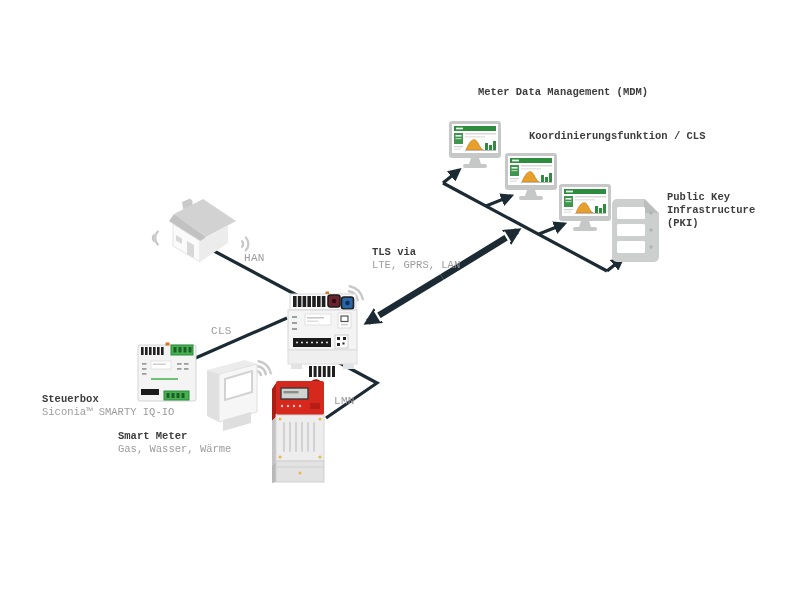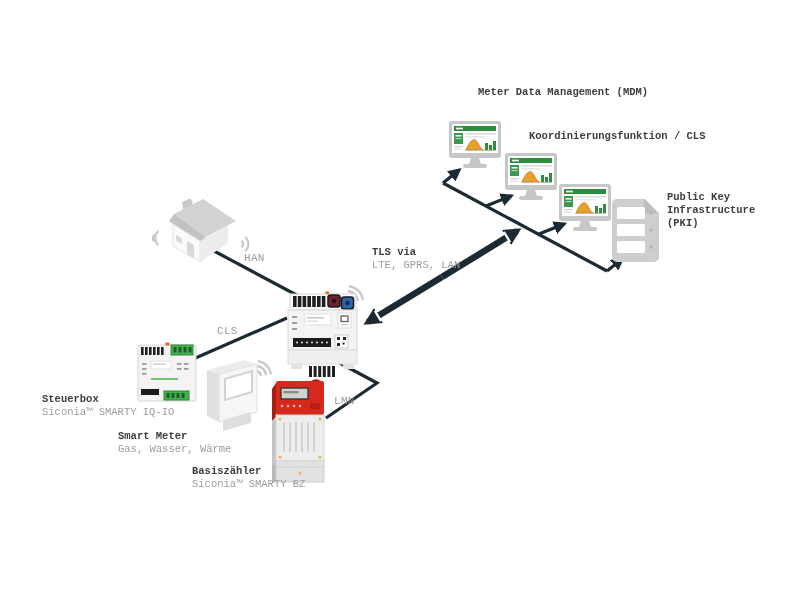--- a/index.html
+++ b/index.html
@@ -295,22 +295,18 @@
   <div class="lbl" style="left:42px;top:393px;">
     <span class="t">Steuerbox</span>
     <span class="s">Siconia™ SMARTY IQ-IO</span>
   </div>
 
   <div class="lbl" style="left:118px;top:430px;">
     <span class="t">Smart Meter</span>
     <span class="s">Gas, Wasser, Wärme</span>
   </div>
 
-  <div class="lbl" style="left:192px;top:465px;">
-    <span class="t">Basiszähler</span>
-    <span class="s">Siconia™ SMARTY BZ</span>
-  </div>
 
   <span class="netlbl" style="left:244px;top:252px;">HAN</span>
-  <span class="netlbl" style="left:217px;top:325px;">CLS</span>
+  <span class="netlbl" style="left:211px;top:325px;">CLS</span>
   <span class="netlbl" style="left:334px;top:395px;">LMN</span>
 
 </div>
 
 </body></html>

